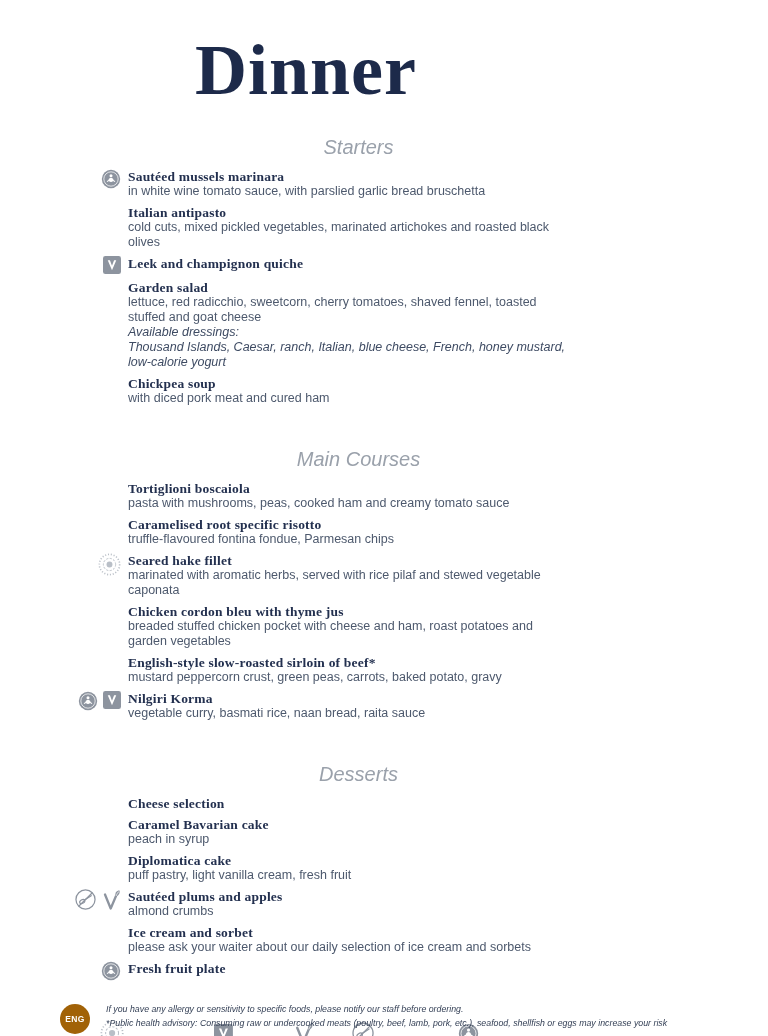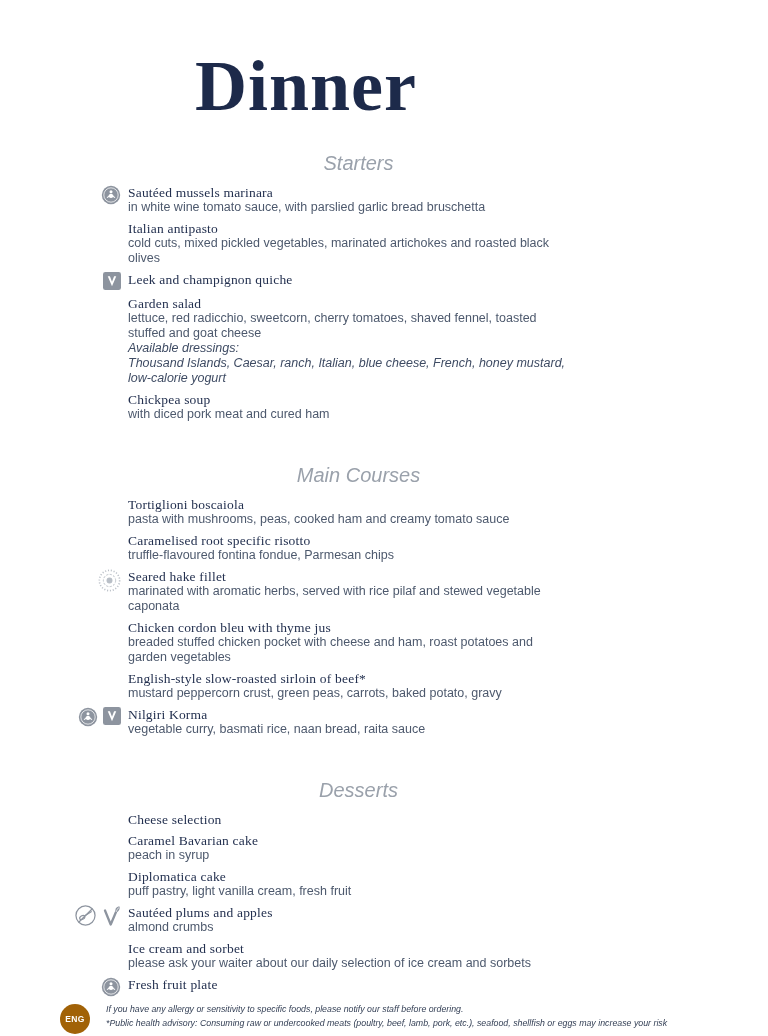--- a/index.html
+++ b/index.html
@@ -9,21 +9,21 @@
     min-height: 1036px;
     margin: 0 auto;
     font-family: "Liberation Sans", "DejaVu Sans", sans-serif;
     color: #4d596d;
     overflow: hidden;
   }
   .page {
     width: 612px;
     height: 1036px;
     position: relative;
-    padding-top: 50px;
+    padding-top: 34px;
     background: #ffffff;
   }
   .page-title {
     font-family: "Liberation Serif", "DejaVu Serif", serif;
     font-weight: 600;
     font-size: 72px;
     line-height: 1.0;
     color: #1d2a4a;
     text-align: center;
     letter-spacing: 1px;
@@ -52,21 +52,21 @@
   }
   .icon-col {
     display: flex;
     justify-content: flex-end;
     align-items: flex-start;
     gap: 5px;
     padding-top: 0px;
   }
   .item-title {
     font-family: "Liberation Serif", "DejaVu Serif", serif;
-    font-weight: 400;
+    font-weight: 700;
     font-size: 13.5px;
     line-height: 15px;
     color: #23304f;
     letter-spacing: 0.2px;
   }
   .item-desc {
     font-size: 12.5px;
     line-height: 15px;
     color: #4d596d;
   }

